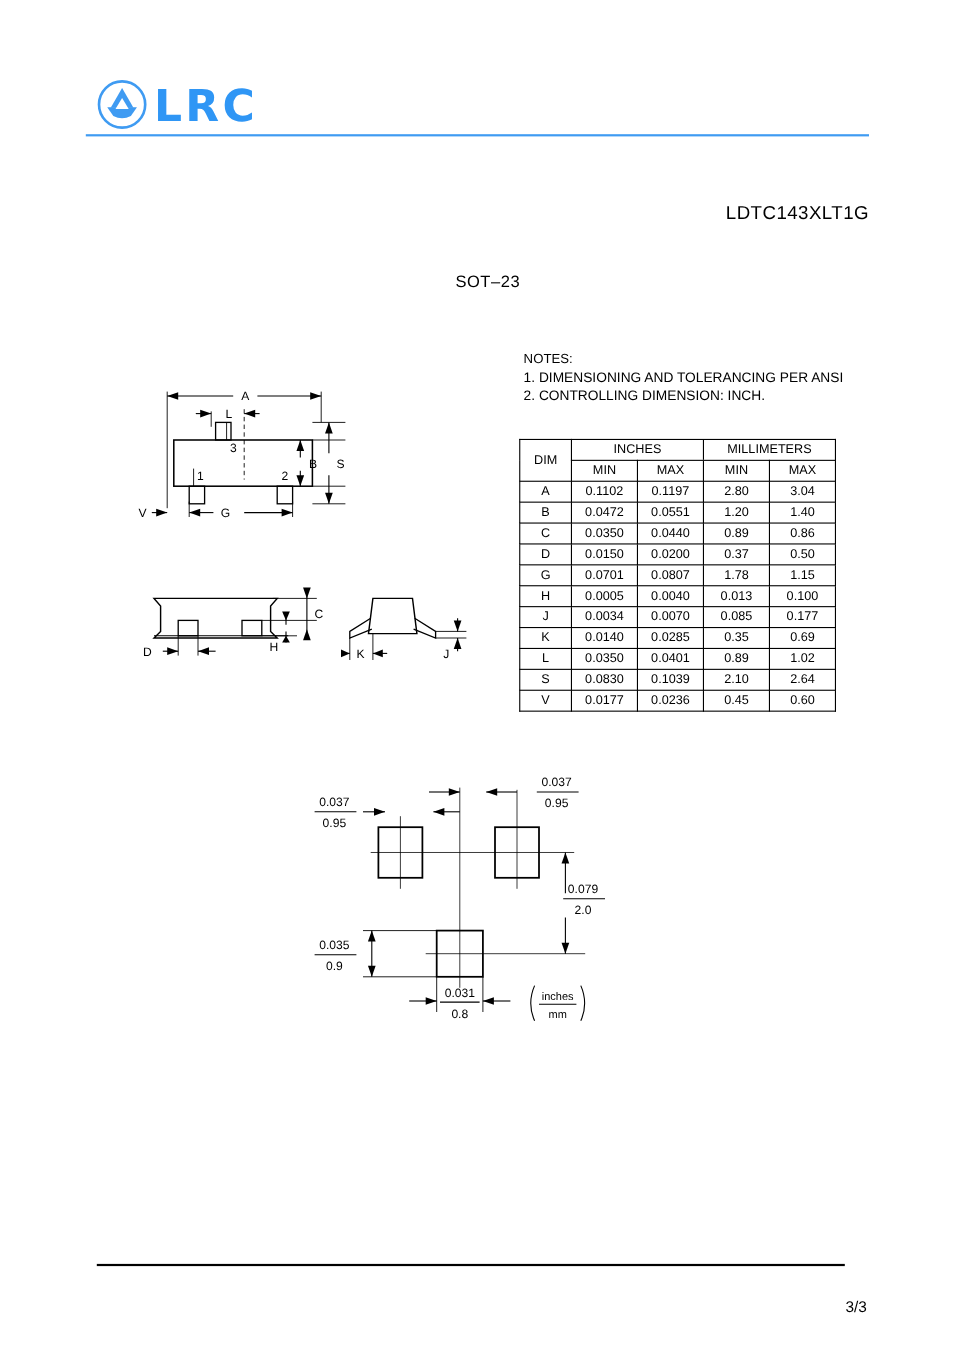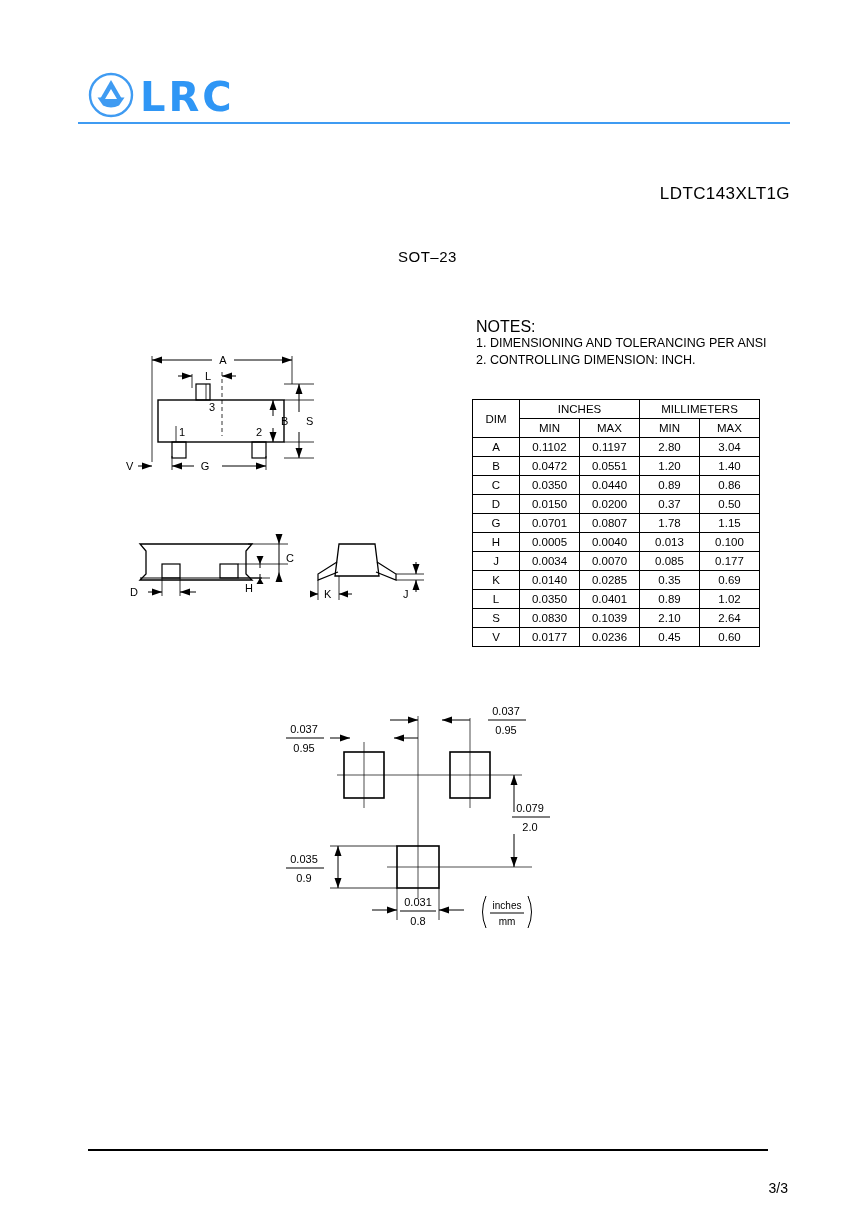--- a/index.html
+++ b/index.html
@@ -58,35 +58,35 @@
   .part-number {
     position: absolute;
     right: 78px;
     top: 184px;
     font-size: 17px;
     letter-spacing: 0.4px;
     white-space: nowrap;
   }
   .package-title {
     position: absolute;
-    left: 398px;
+    left: 414px;
     top: 248px;
     font-size: 15px;
     letter-spacing: 0.5px;
   }
   
   .notes {
     position: absolute;
     left: 476px;
     top: 318px;
     font-size: 12.5px;
     line-height: 17px;
     white-space: nowrap;
   }
-  .notes .notes-heading { font-size: 16px; }
+  .notes .notes-heading { font-size: 12px; }
   .notes .note-line { display: block; }
   .notes .note-cont { display: block; padding-left: 12px; }
   
   .dim-table {
     position: absolute;
     left: 472px;
     top: 399px;
     border-collapse: collapse;
     font-size: 11.5px;
     border-radius: 26px;

